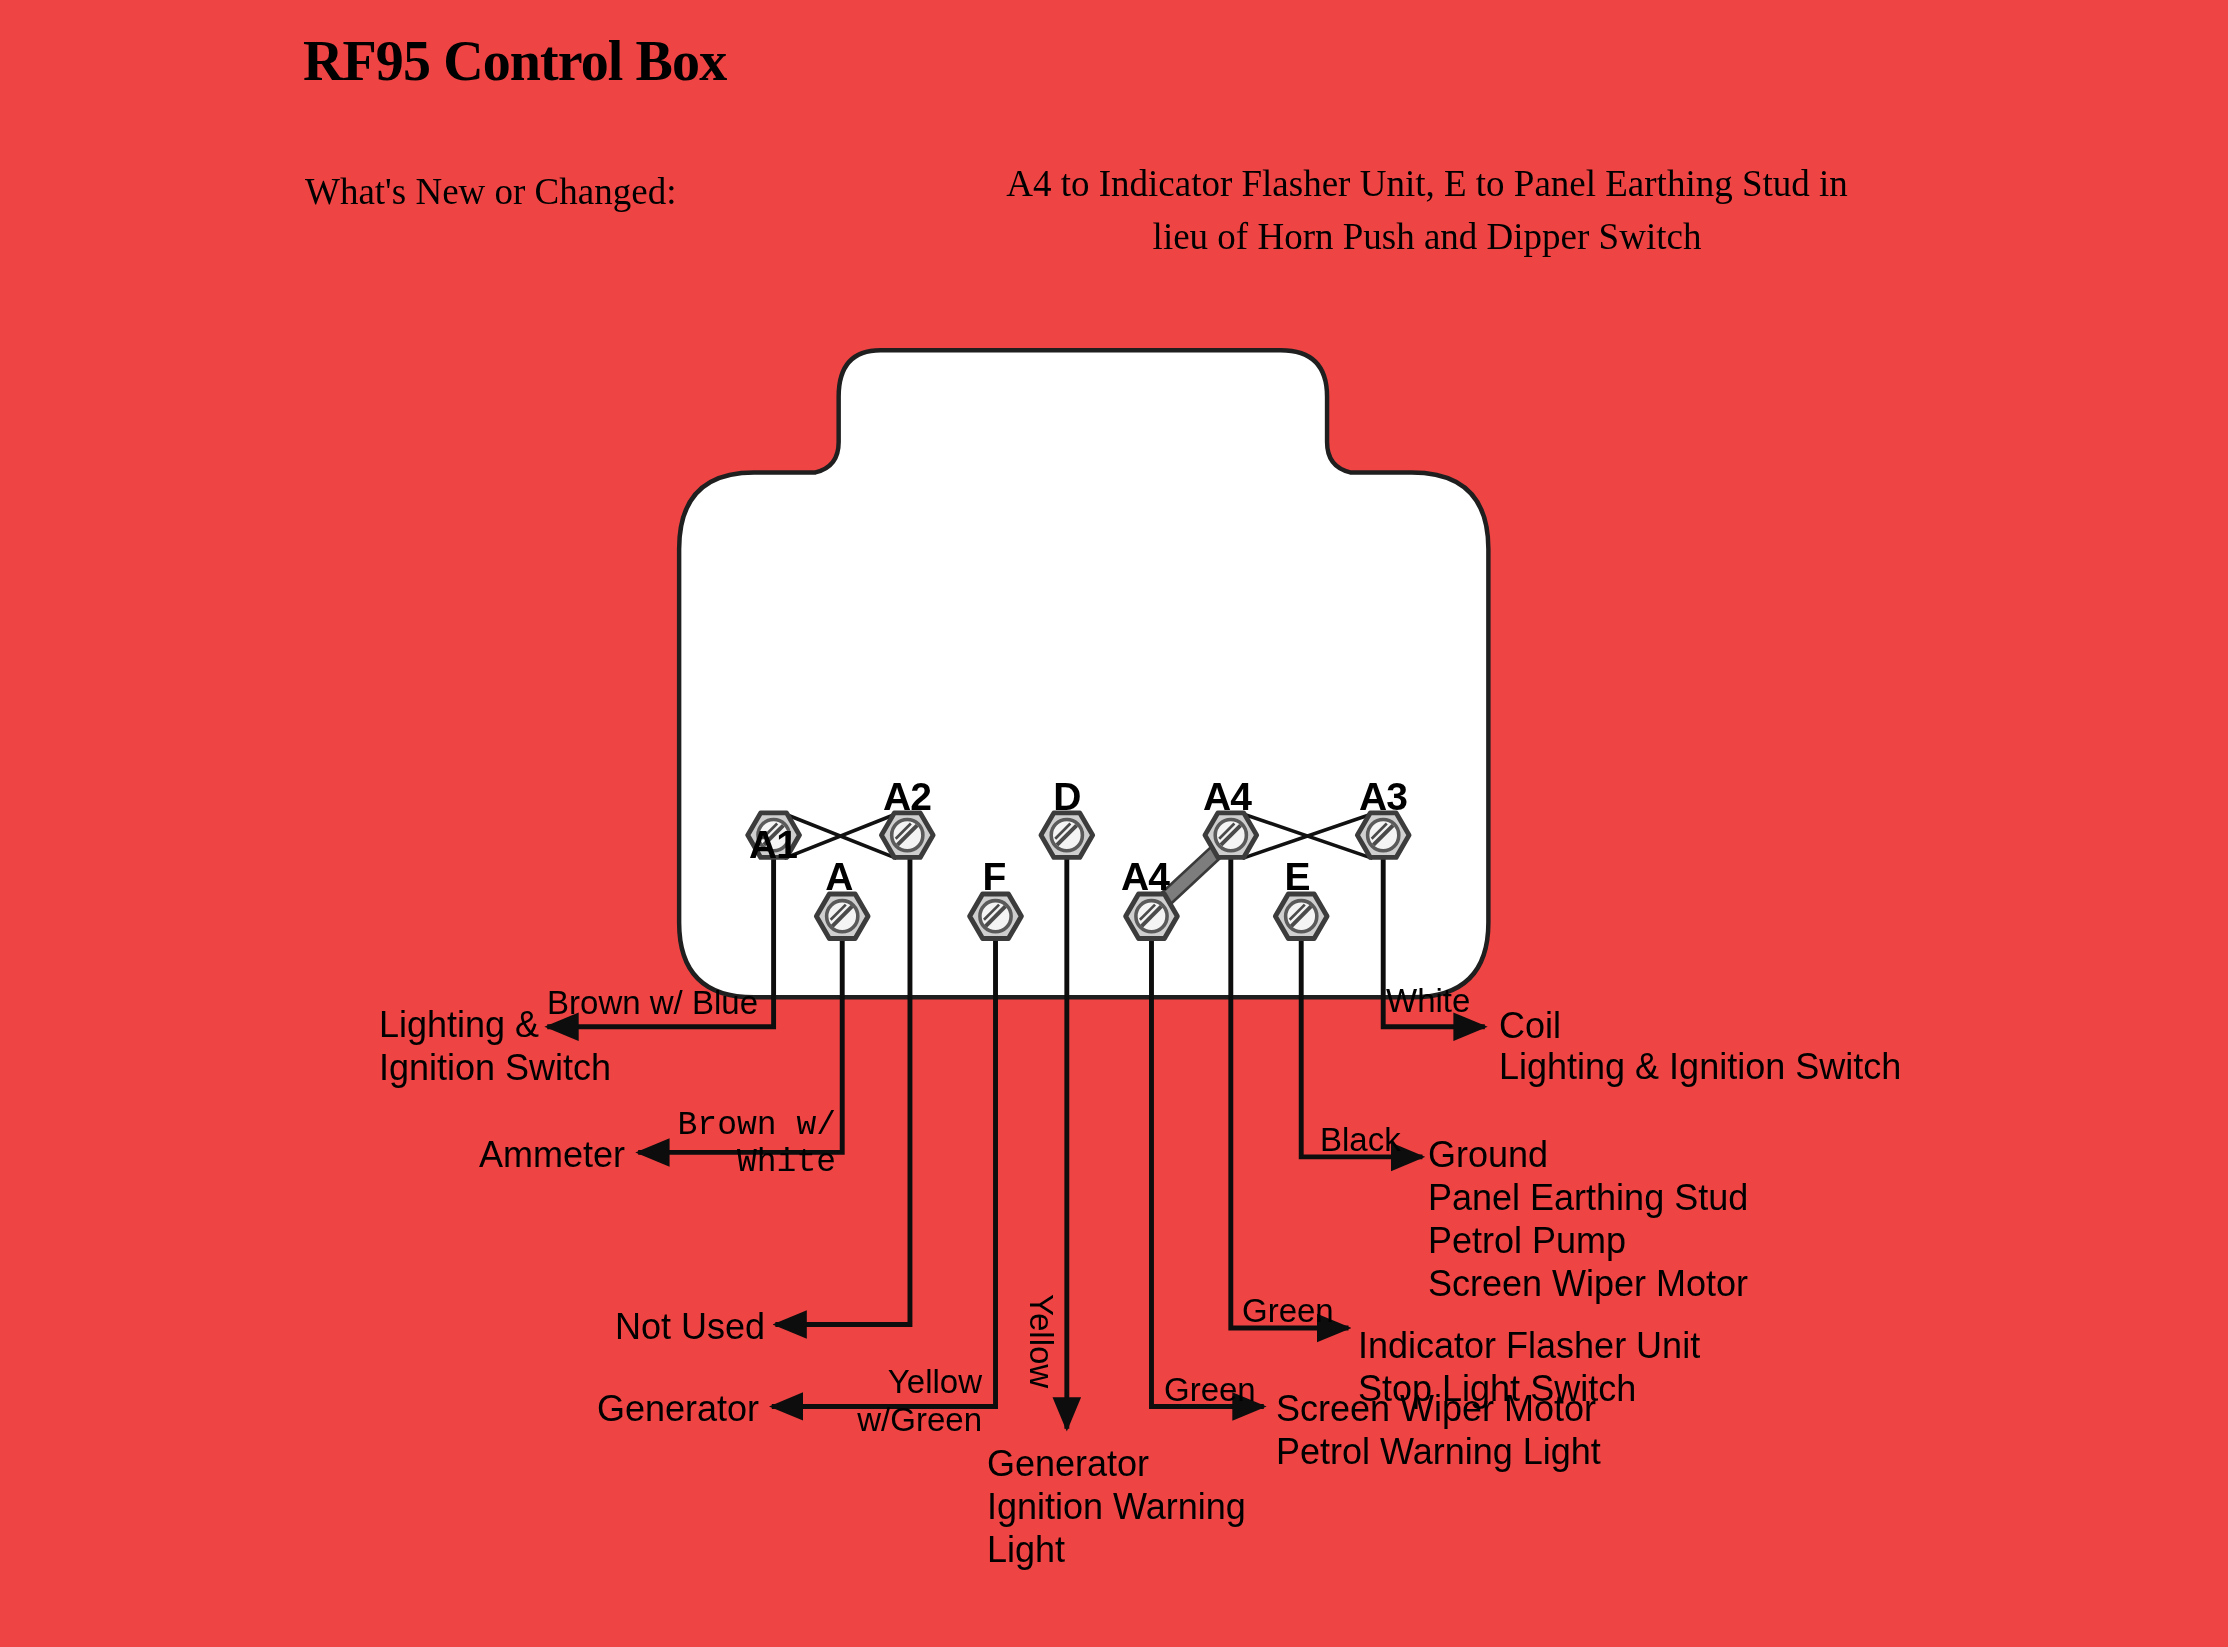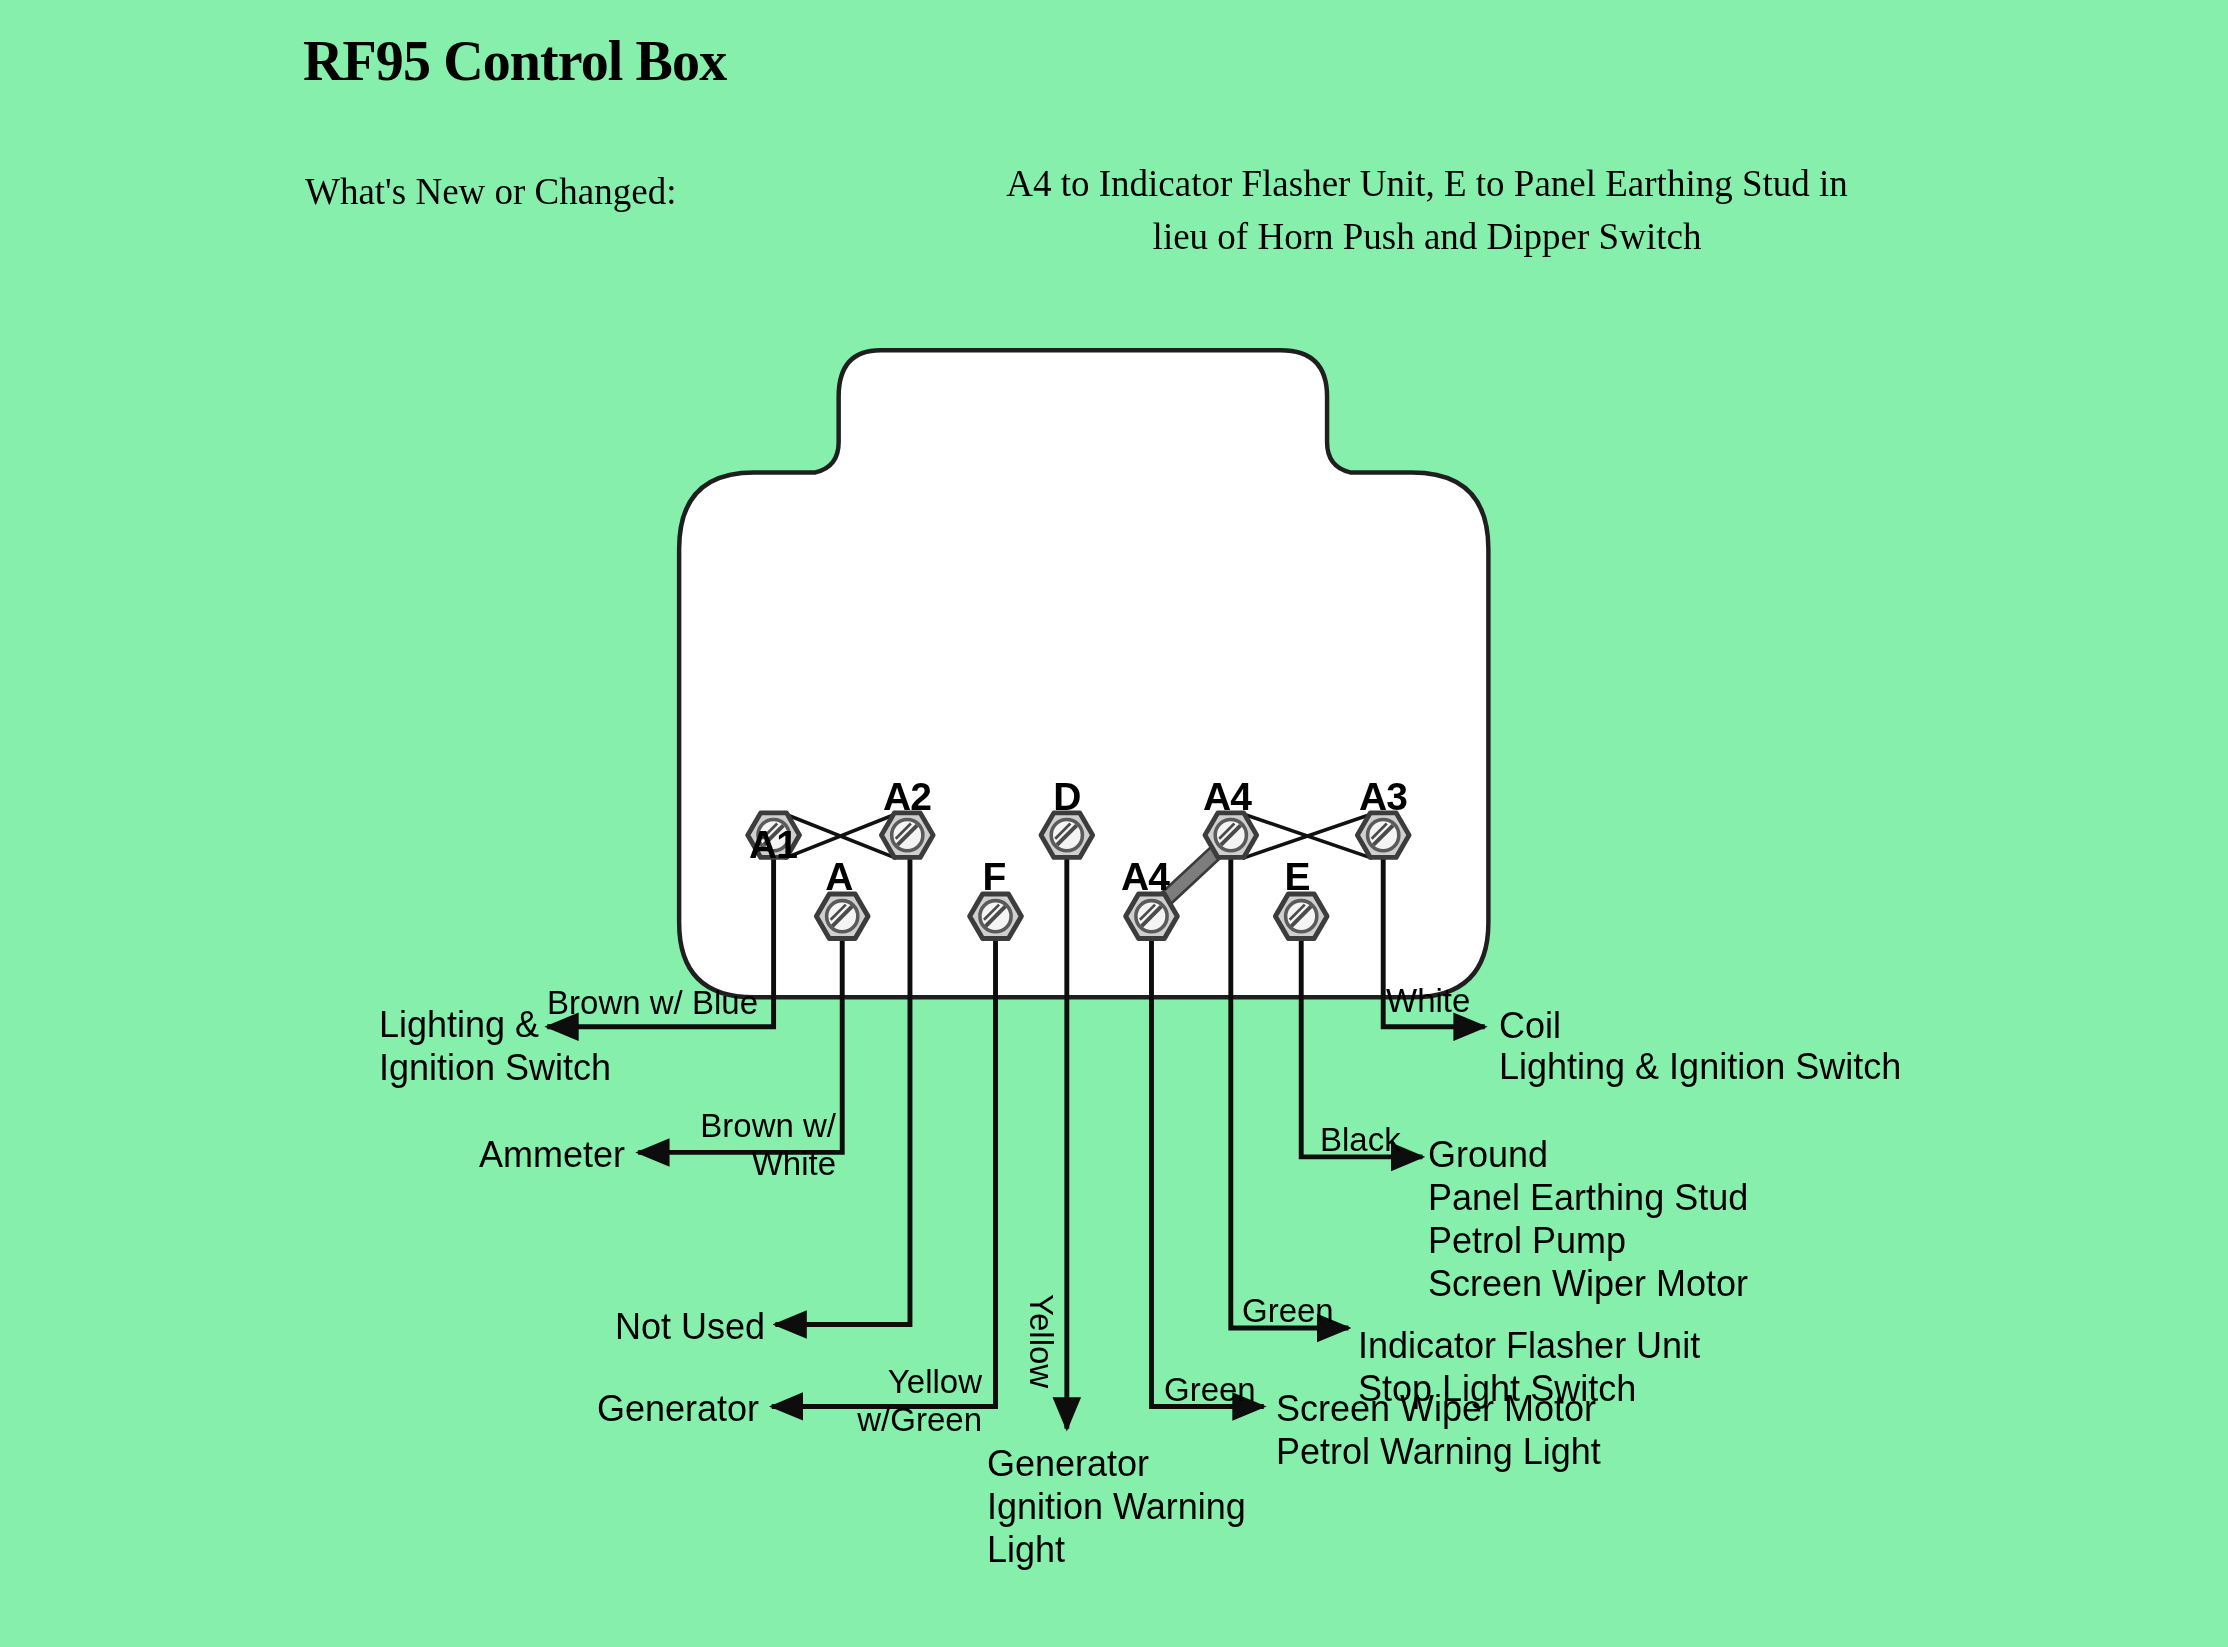--- a/index.html
+++ b/index.html
@@ -1,16 +1,16 @@
 <!DOCTYPE html>
 <html style="font-size:14.3px"><head>
 <meta charset="utf-8">
 <style>
   html,body{margin:0;padding:0;background:#ffffff;}
-  #canvas{position:relative;width:2229px;height:1648px;background:#86efac;overflow:hidden;
+  #canvas{position:relative;width:2229px;height:1648px;background:#ef4444;overflow:hidden;
           font-family:"Liberation Sans",sans-serif;color:#000;}
   #diagram-svg{position:absolute;left:0;top:0;}
   .abs{position:absolute;}
   .title{font-family:"Liberation Serif",serif;font-weight:bold;font-size:56px;letter-spacing:-0.9px;}
   .wn-label,.wn-text{font-family:"Liberation Serif",serif;font-size:37px;line-height:53px;}
   .wn-text{white-space:pre-line;text-align:center;}
   .tlabel{font-family:"Liberation Sans",sans-serif;font-weight:900;font-size:39px;
           transform:translateX(-50%);letter-spacing:-0.9px;}
   .dest{font-size:36px;line-height:43px;white-space:pre-line;}
   .wire{font-size:33px;}
@@ -130,21 +130,21 @@
   <div class="abs tlabel" style="left:907px;top:775px;">A2</div>
   <div class="abs tlabel" style="left:1067px;top:775px;">D</div>
   <div class="abs tlabel" style="left:1227px;top:775px;">A4</div>
   <div class="abs tlabel" style="left:1383px;top:775px;">A3</div>
   <div class="abs tlabel" style="left:839px;top:855px;">A</div>
   <div class="abs tlabel" style="left:994px;top:855px;">F</div>
   <div class="abs tlabel" style="left:1145px;top:855px;">A4</div>
   <div class="abs tlabel" style="left:1297px;top:855px;">E</div>
 
   <div class="abs wire ra" style="left:535px;top:984px;">Brown w/ Blue</div>
-  <div class="abs wire ra" style="left:613px;top:1107px;">Brown w/ White</div>
+  <div class="abs wire ra" style="left:613px;top:1107px;font-family:Liberation Mono, monospace;">Brown w/ White</div>
   <div class="abs wire ra" style="left:759px;top:1363px;">Yellow w/Green</div>
   <div class="abs vert" style="left:1060px;top:1294px;">Yellow</div>
   <div class="abs wire" style="left:1164px;top:1371px;">Green</div>
   <div class="abs wire" style="left:1242px;top:1292px;">Green</div>
   <div class="abs wire" style="left:1320px;top:1121px;">Black</div>
   <div class="abs wire" style="left:1386px;top:982px;">White</div>
 
   <div class="abs dest" style="left:379px;top:1003px;">Lighting &amp;
 Ignition Switch</div>
   <div class="abs dest" style="left:479px;top:1133px;">Ammeter</div>

